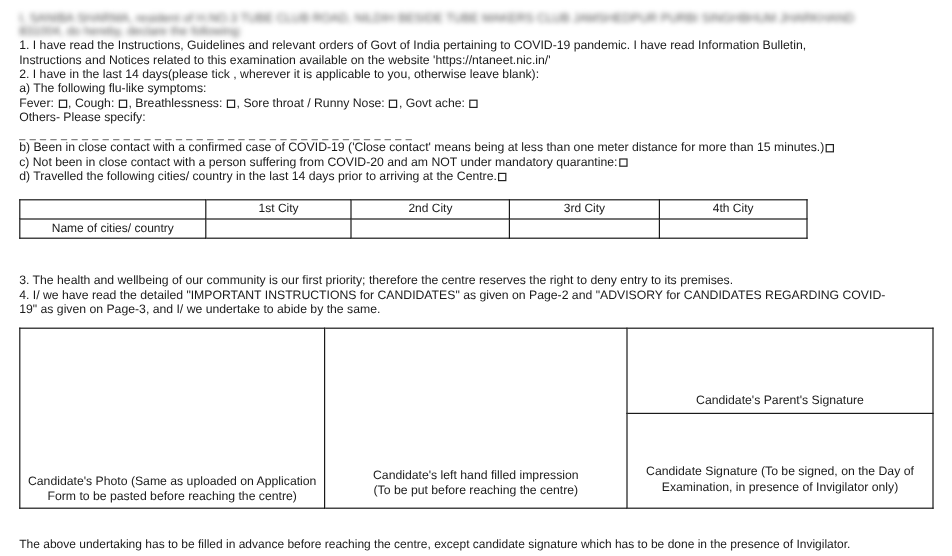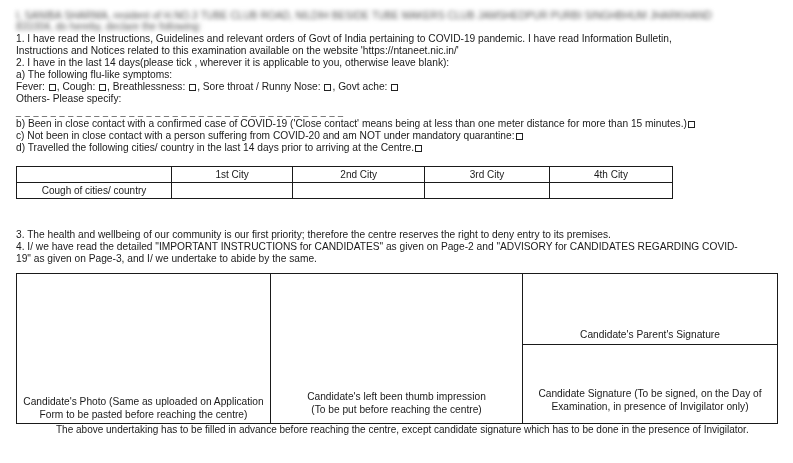--- a/index.html
+++ b/index.html
@@ -26,21 +26,21 @@
       position: absolute; left: 16px; top: 273px; width: 762px; height: 151px;
       border-collapse: collapse; font-size: 10.2px; text-align: center;
     }
     table.sig td { border: 1.5px solid #1a1a1a; vertical-align: bottom; padding: 0 3px 2px 3px; line-height: 13px; }
     table.sig td.photo { width: 247px; }
     table.sig td.thumb { width: 245px; }
     table.sig td.parent { height: 67px; vertical-align: bottom; padding-bottom: 3px; border-bottom: 1px solid #1a1a1a; }
     table.sig td.candsig { vertical-align: bottom; padding-bottom: 10px; }
     table.sig td.thumb { padding-bottom: 7px; }
 
-    .footer { position: absolute; left: 16px; top: 424px; font-size: 10px; white-space: nowrap; margin-left: 40px; }
+    .footer { position: absolute; left: 16px; top: 449px; font-size: 10px; white-space: nowrap; }
   </style>
 </head>
 <body>
 
 <div class="line blur" style="top:10px;">I, SANIBA SHARMA, resident of H.NO.3 TUBE CLUB ROAD, NILDIH BESIDE TUBE MAKERS CLUB JAMSHEDPUR PURBI SINGHBHUM JHARKHAND</div>
 <div class="line blur" style="top:21px;">831004, do hereby, declare the following:</div>
 
 <div class="line bold" style="top:33px;">1. I have read the Instructions, Guidelines and relevant orders of Govt of India pertaining to COVID-19 pandemic. I have read Information Bulletin,</div>
 <div class="line bold" style="top:45px;">Instructions and Notices related to this examination available on the website 'https://ntaneet.nic.in/'</div>
 <div class="line bold" style="top:57px;">2. I have in the last 14 days(please tick , wherever it is applicable to you, otherwise leave blank):</div>
@@ -75,41 +75,41 @@
 <table class="cities">
   <tbody>
       <tr>
     <td class="rowlabel"></td>
     <td>1st City</td>
     <td>2nd City</td>
     <td>3rd City</td>
     <td>4th City</td>
   </tr>
   <tr>
-    <td class="rowlabel">Cough of cities/ country</td>
+    <td class="rowlabel">Name of cities/ country</td>
     <td></td>
     <td></td>
     <td></td>
     <td></td>
   </tr>
 </tbody>
   </table>
 
 <div class="line bold" style="top:229px;">3. The health and wellbeing of our community is our first priority; therefore the centre reserves the right to deny entry to its premises.</div>
 <div class="line" style="top:241px;">4. I/ we have read the detailed "IMPORTANT INSTRUCTIONS for CANDIDATES" as given on Page-2 and "ADVISORY for CANDIDATES REGARDING COVID-</div>
 <div class="line" style="top:253px;">19" as given on Page-3, and I/ we undertake to abide by the same.</div>
 
 <table class="sig">
   <tbody>
       <tr>
     <td class="photo" rowspan="2">
       <span>Candidate's Photo (Same as uploaded on Application Form to be pasted before reaching the centre)</span>
     </td>
     <td class="thumb" rowspan="2">
-      <div>Candidate's left been thumb impression</div>
+      <div>Candidate's left hand filled impression</div>
       <div>(To be put before reaching the centre)</div>
     </td>
     <td class="parent">
       <span>Candidate's Parent's Signature</span>
     </td>
   </tr>
   <tr>
     <td class="candsig">
       <span>Candidate Signature (To be signed, on the Day of Examination, in presence of Invigilator only)</span>
     </td>

